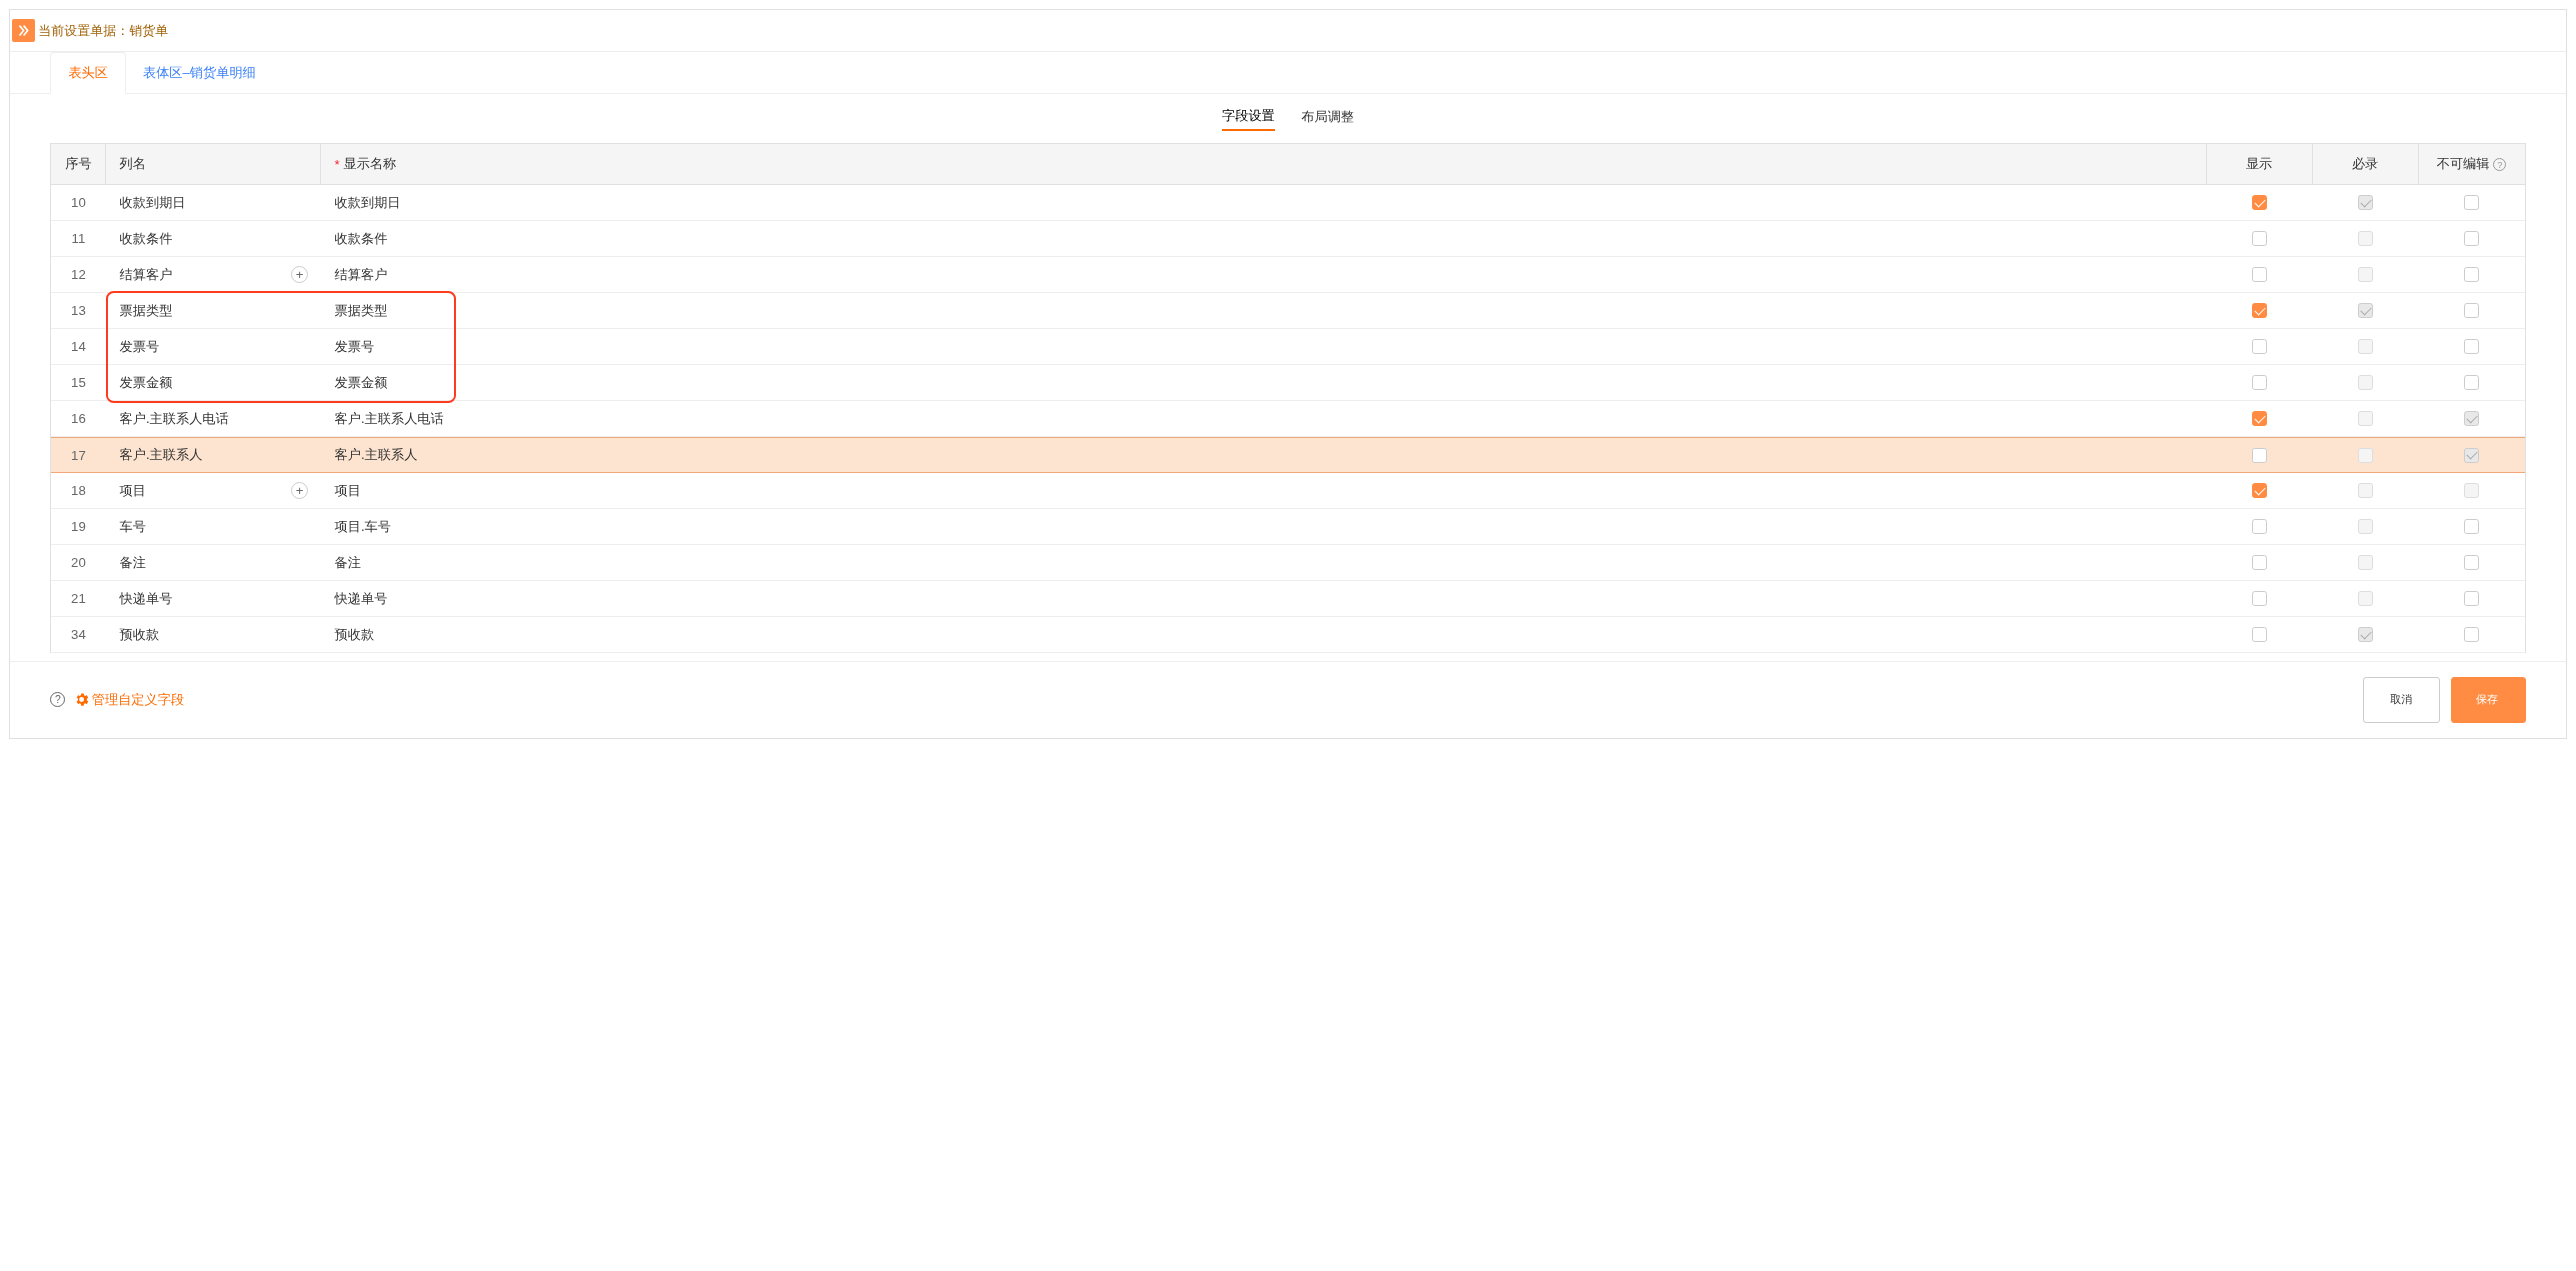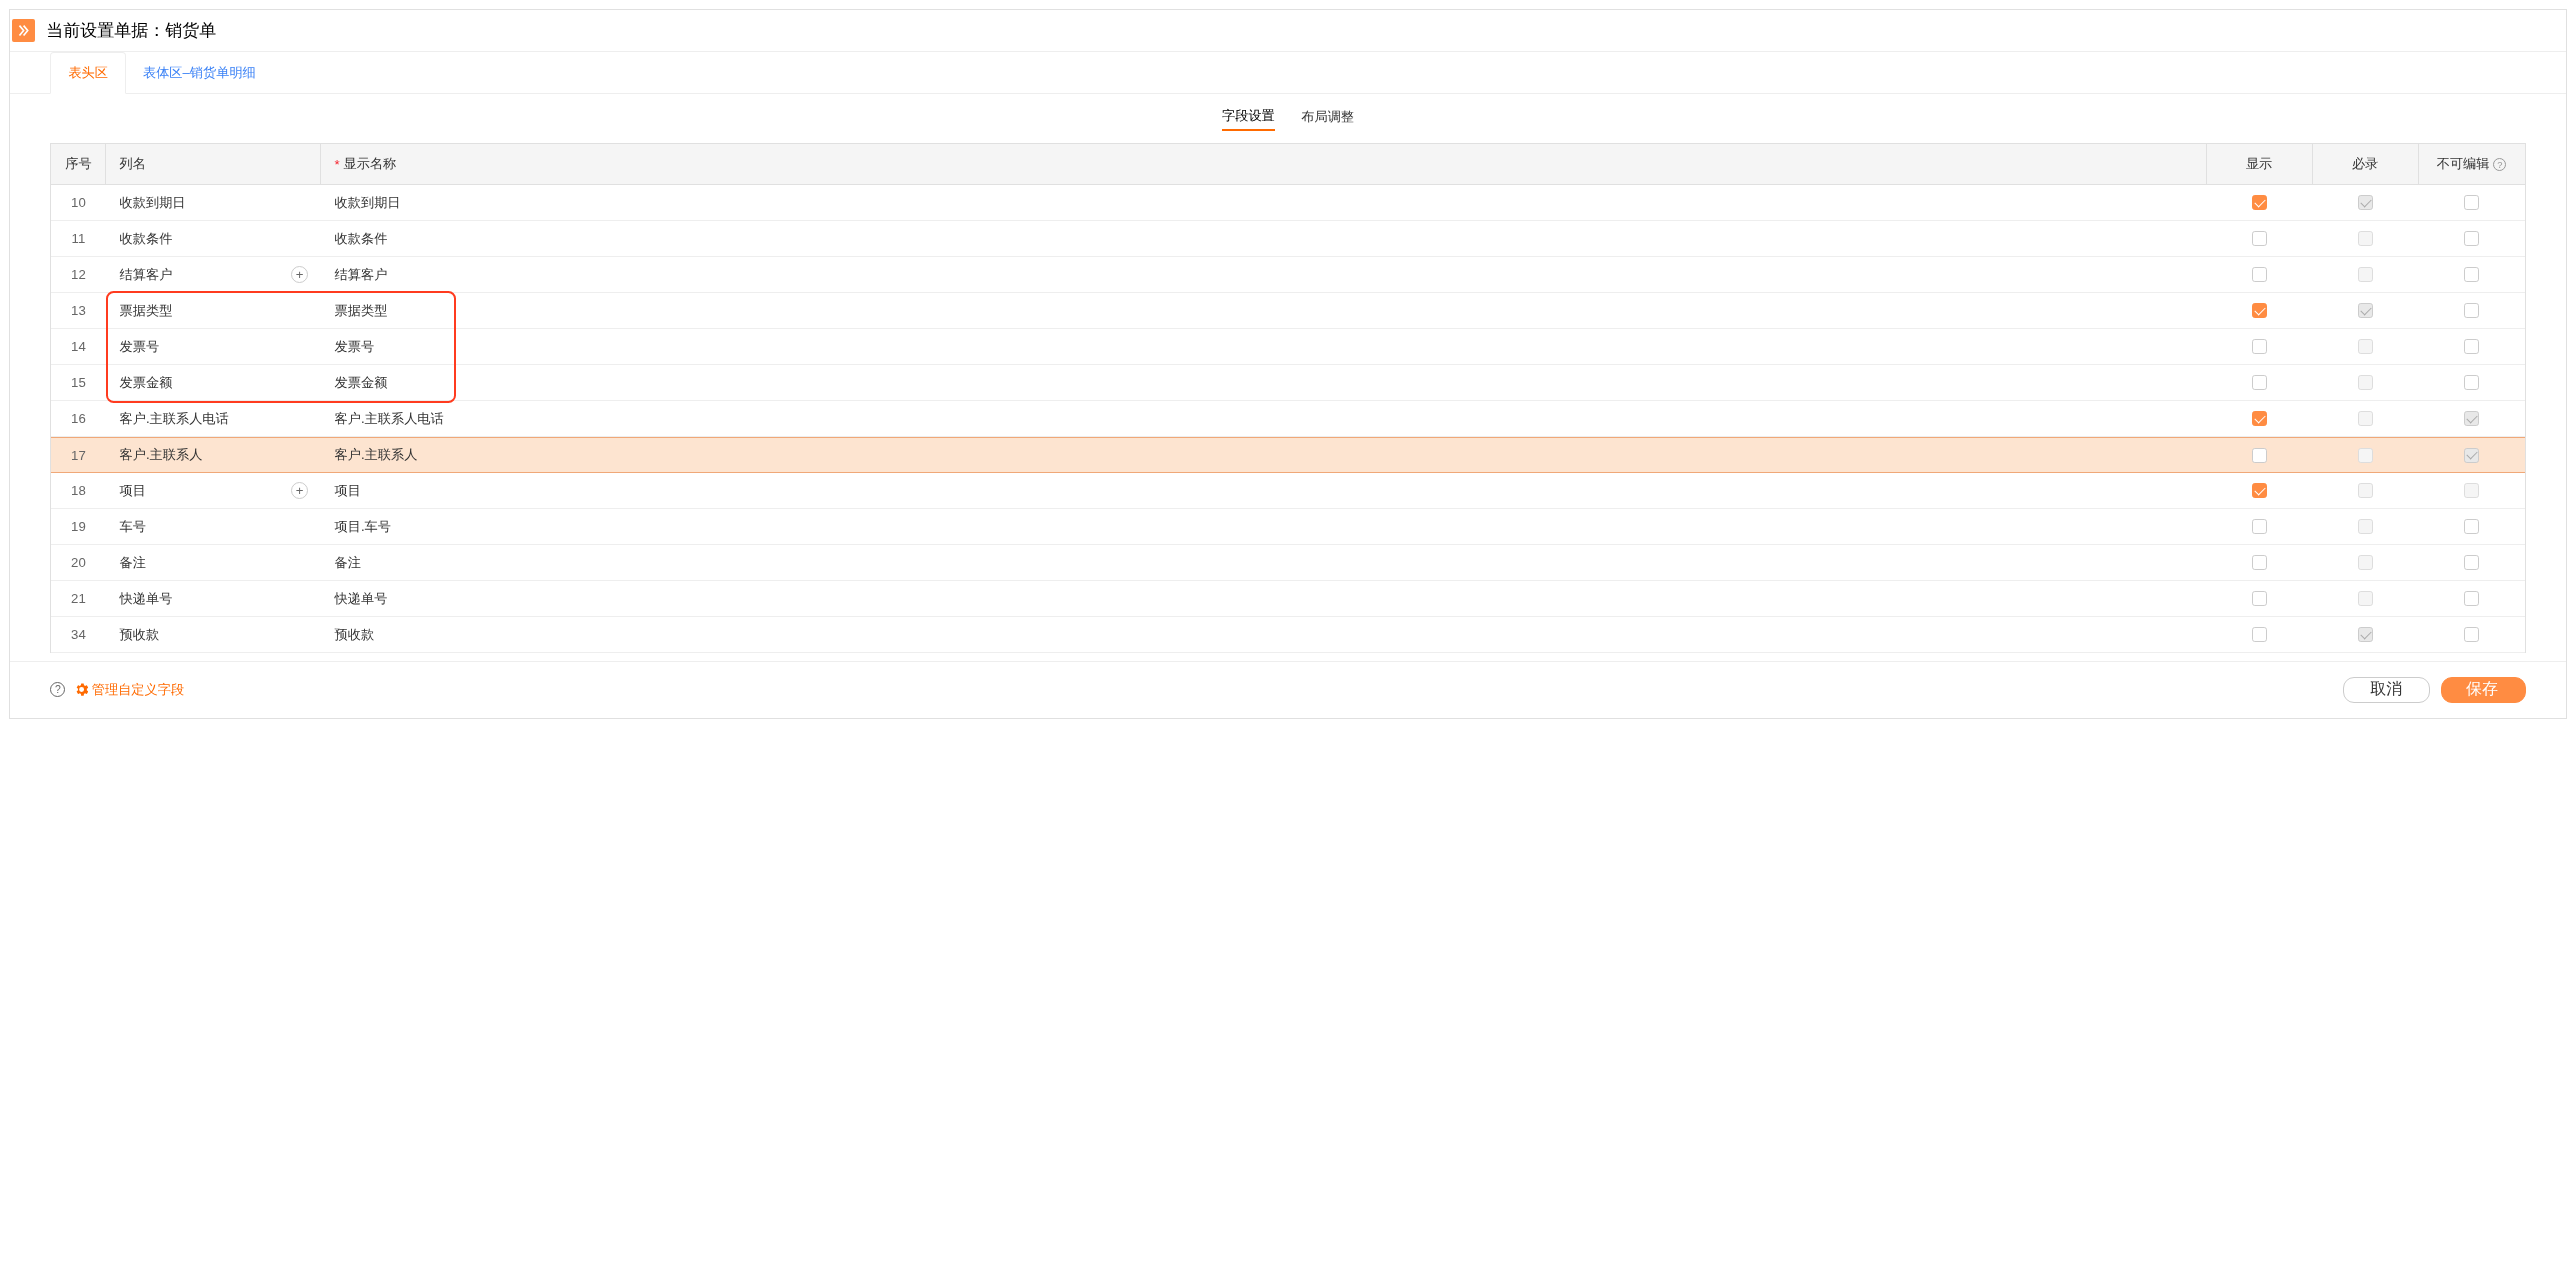--- a/index.html
+++ b/index.html
@@ -3,21 +3,21 @@
 <meta charset="utf-8">
 <style>
 * { box-sizing: border-box; margin: 0; padding: 0; }
 body { font-family: -apple-system, "PingFang SC", "Microsoft YaHei", sans-serif; font-size: 13.2px; color: #333; background: #fff; }
 
 .container { border: 0.9px solid #e0e0e0; margin: 9.4px; }
 
 .header-bar { display: flex; align-items: center; height: 42px; background: #fff; border-bottom: 0.9px solid #eee; }
 .collapse-btn { width: 23px; height: 23px; margin-left: 1.9px; background: #ff8c42; display: flex; align-items: center; justify-content: center; cursor: pointer; border-radius: 1.9px; }
 .collapse-btn svg { width: 13.2px; height: 13.2px; fill: #fff; }
-.header-title { margin-left: 11px; color: #000000; font-size: 17px; }
+.header-title { margin-left: 3px; color: #a16207; font-size: 13px; }
 
 .tab-bar { display: flex; align-items: center; height: 42px; border-bottom: 0.9px solid #eee; padding-left: 40px; }
 .tab { padding: 0 17px; height: 42px; display: flex; align-items: center; cursor: pointer; color: #3b82f6; font-size: 13.2px; }
 .tab.active { color: #ff6a00; border: 0.9px solid #eee; border-bottom: 0.9px solid #fff; margin-bottom: -0.9px; border-radius: 3.8px 3.8px 0 0; }
 
 .subtab-bar { display: flex; justify-content: center; align-items: center; height: 49px; gap: 26.5px; }
 .subtab { cursor: pointer; color: #333; font-size: 13.2px; padding-bottom: 3.8px; }
 .subtab.active { color: #000000; border-bottom: 2.8px solid #ff6a00; }
 
 .table-wrap { padding: 0 40px; }
@@ -48,21 +48,21 @@
 .checkbox.disabled.checked::after { border-color: #aaa; }
 
 .highlight-box { position: absolute; border: 2.8px solid #ff3b1f; border-radius: 7.6px; pointer-events: none; }
 
 .footer { display: flex; align-items: center; justify-content: space-between; padding: 15px 40px; border-top: 0.9px solid #eee; margin-top: 7.6px; }
 .footer-left { display: flex; align-items: center; gap: 9.4px; }
 .q-icon { width: 15px; height: 15px; border: 1.4px solid #666; border-radius: 50%; display: flex; align-items: center; justify-content: center; font-size: 10.4px; color: #666; }
 .gear-link { color: #ff6a00; cursor: pointer; display: flex; align-items: center; gap: 3.8px; justify-content: flex-end; }
 .gear-icon { width: 13.2px; height: 13.2px; }
 .footer-right { display: flex; gap: 11.3px; }
-.btn { height: 26px; padding: 0 26.5px; border-radius: 11px; font-size: 16px; cursor: pointer; display: flex; align-items: center; }
+.btn { height: 46px; padding: 0 26.5px; border-radius: 3px; font-size: 11px; cursor: pointer; display: flex; align-items: center; }
 .btn-cancel { background: #fff; border: 0.9px solid #ccc; color: #333; }
 .btn-save { background: #ff8c42; border: 0.9px solid #ff8c42; color: #fff; padding-left: 24px; }
 </style>
 </head>
 <body>
 
 <div class="container">
   <div class="header-bar">
     <div class="collapse-btn">
       <svg viewBox="0 0 16 16">

